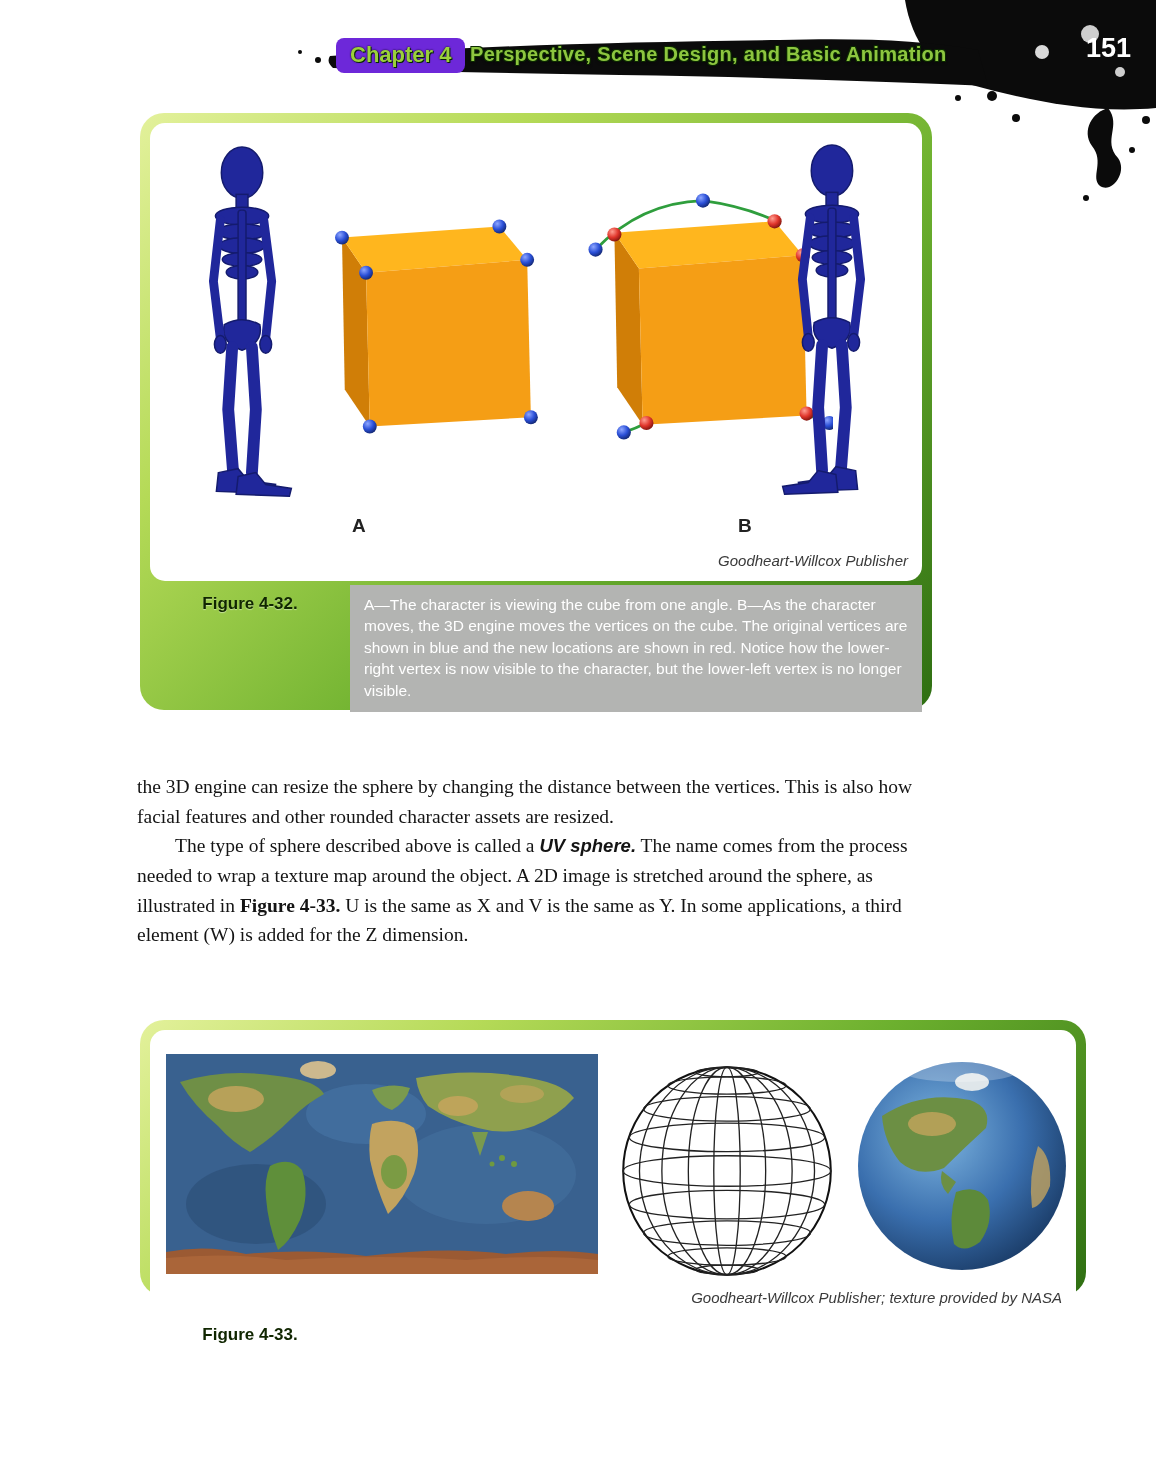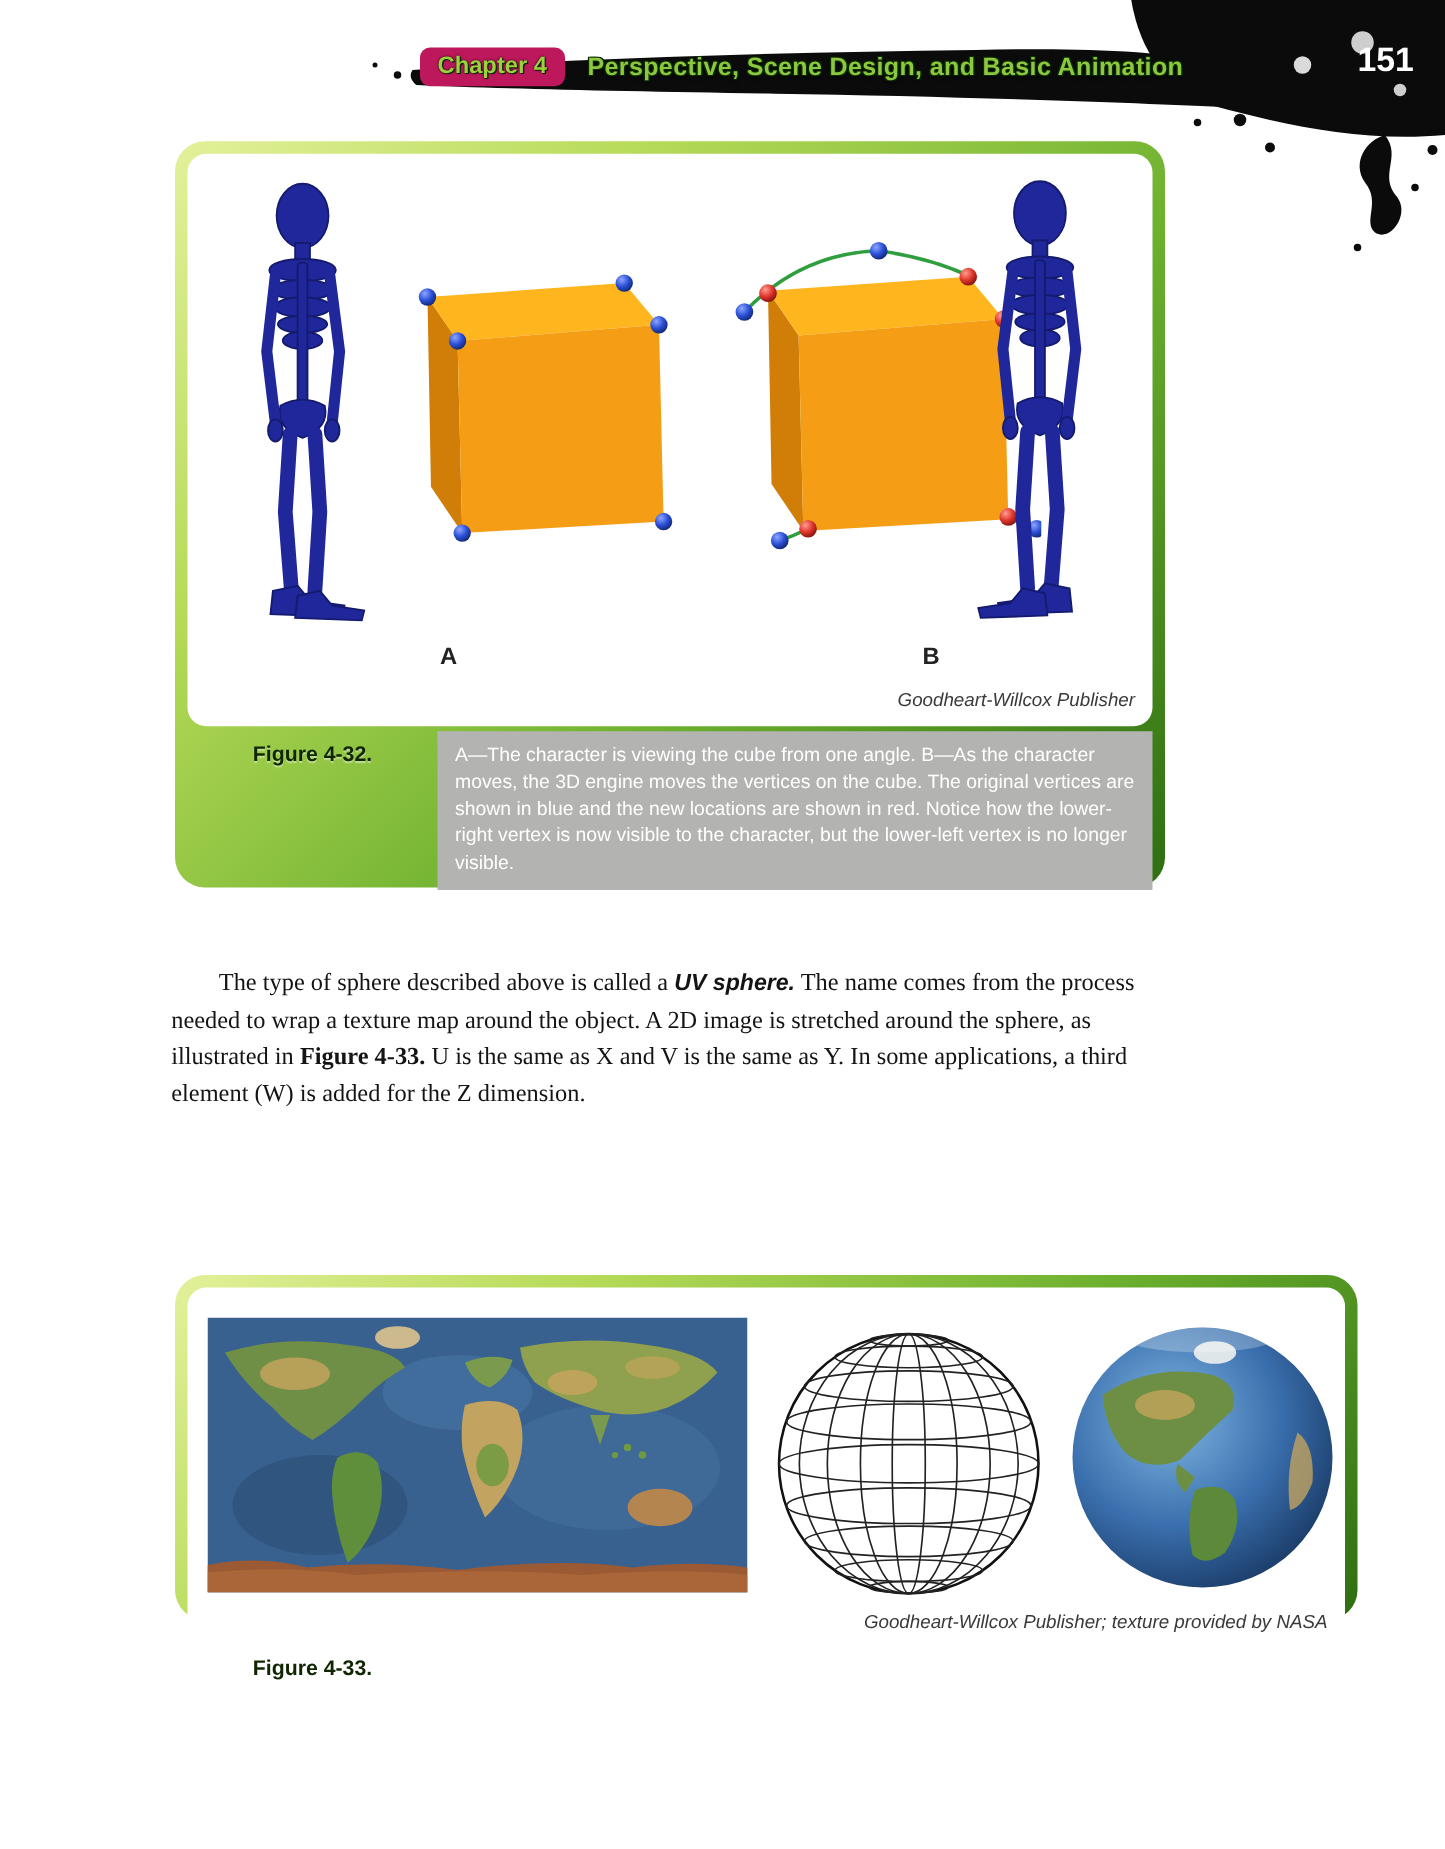--- a/index.html
+++ b/index.html
@@ -4,22 +4,22 @@
 <style>
   html,body { margin:0; padding:0; background:#fff; }
   .page {
     position:relative; width:1156px; height:1479px; background:#ffffff;
     font-family:"Liberation Sans", sans-serif; overflow:hidden;
   }
 
   
   .splatter { position:absolute; left:0; top:0; width:1156px; height:210px; pointer-events:none; }
   .chapter-badge {
-    position:absolute; left:336px; top:38px; background:#be185d; border-radius:8px;
-    padding:4px 14px 5px; color:#9bd13c; font-weight:bold; font-size:19px;
+    position:absolute; left:336px; top:38px; background:#6d28d9; border-radius:8px;
+    padding:4px 14px 5px; color:#9bd13c; font-weight:bold; font-size:22px;
     text-shadow:0 0 2px #000, 1px 1px 0 #063300;
   }
   .chapter-title {
     position:absolute; left:470px; top:43px; color:#8dc63f; font-weight:bold; font-size:20px;
     letter-spacing:.3px;
     text-shadow:-1px -1px 0 #0c2a00, 1px -1px 0 #0c2a00, -1px 1px 0 #0c2a00, 1px 1px 0 #0c2a00, 0 2px 3px rgba(0,0,0,.55);
   }
   .page-number { position:absolute; left:1086px; top:33px; color:#ffffff; font-weight:bold; font-size:27px; }
 
   
@@ -219,20 +219,21 @@
       <div class="credit">Goodheart-Willcox Publisher</div>
     </div>
 
     <div class="caption-row">
       <div class="figure-label">Figure 4-32.</div>
       <div class="caption-text">A—The character is viewing the cube from one angle. B—As the character moves, the 3D engine moves the vertices on the cube. The original vertices are shown in blue and the new locations are shown in red. Notice how the lower-right vertex is now visible to the character, but the lower-left vertex is no longer visible.</div>
     </div>
   </section>
 
   <div class="body-text">
+    <p>the 3D engine can resize the sphere by changing the distance between the vertices. This is also how facial features and other rounded character assets are resized.</p>
     <p class="indent"><span>The type of sphere described above is called a </span><span class="term">UV sphere.</span><span> The name comes from the process needed to wrap a texture map around the object. A 2D image is stretched around the sphere, as illustrated in </span><span class="figref">Figure 4-33.</span><span> U is the same as X and V is the same as Y. In some applications, a third element (W) is added for the Z dimension.</span></p>
   </div>
 
   <section class="figure-box fig33">
     <div class="figure-canvas">
 
       <svg class="worldmap" viewBox="0 0 432 220">
         <rect width="432" height="220" fill="#39618f"></rect>
         <ellipse cx="90" cy="150" rx="70" ry="40" fill="#2c4c74" opacity=".6"></ellipse>
         <ellipse cx="320" cy="120" rx="90" ry="50" fill="#44709f" opacity=".6"></ellipse>

